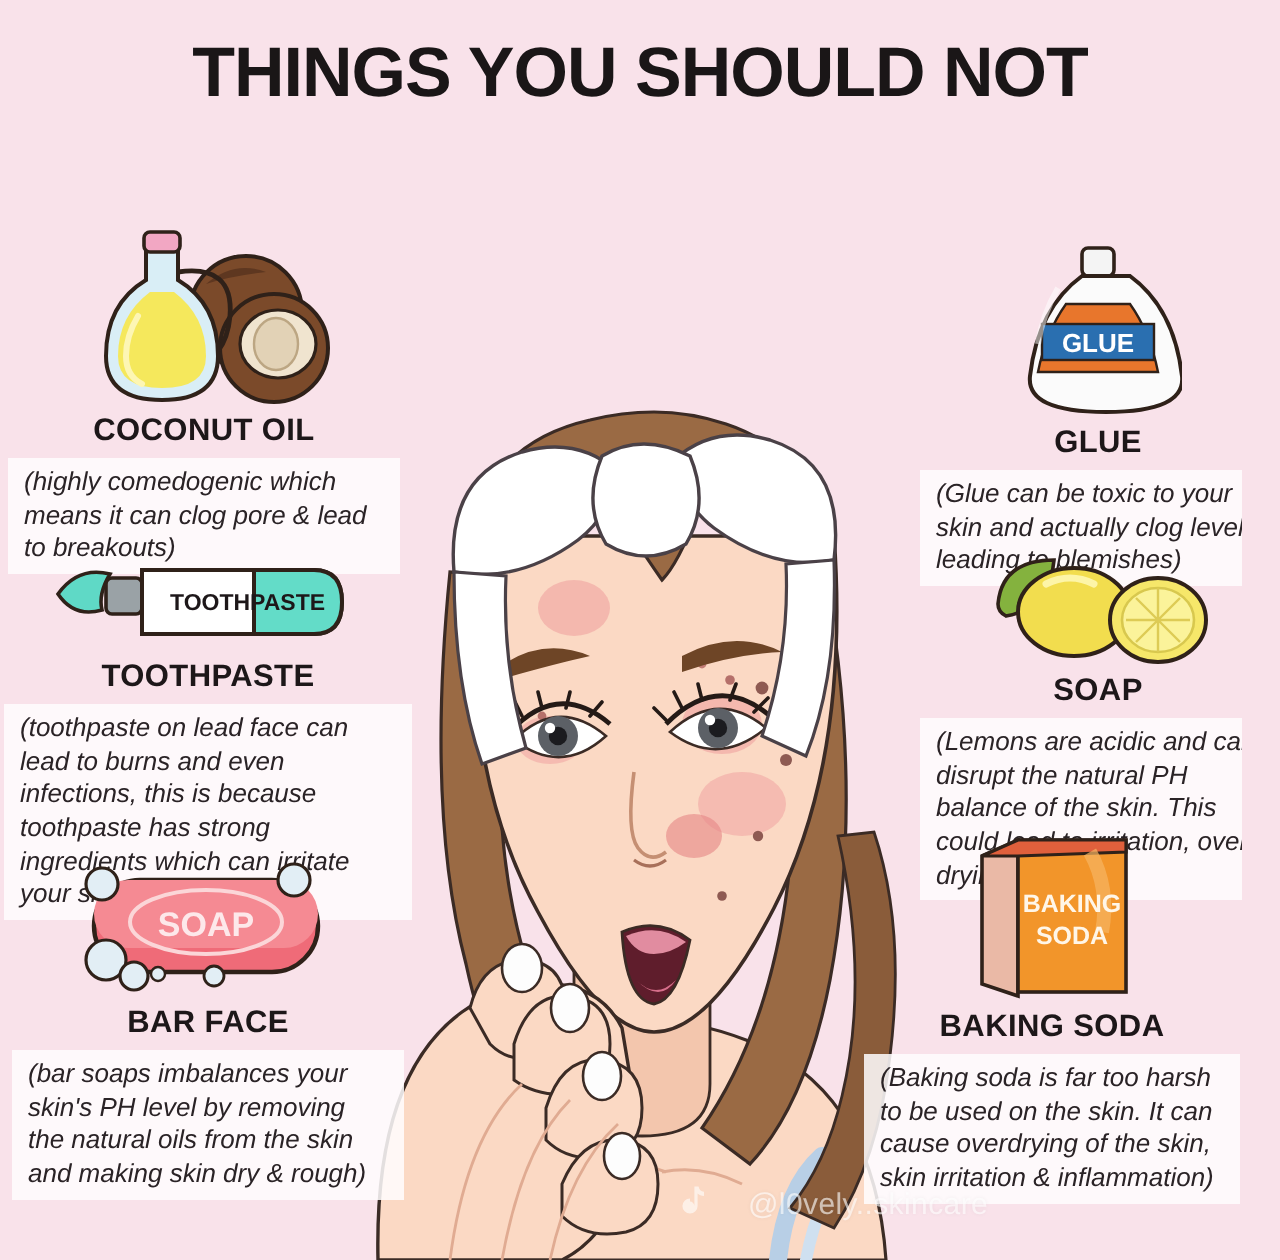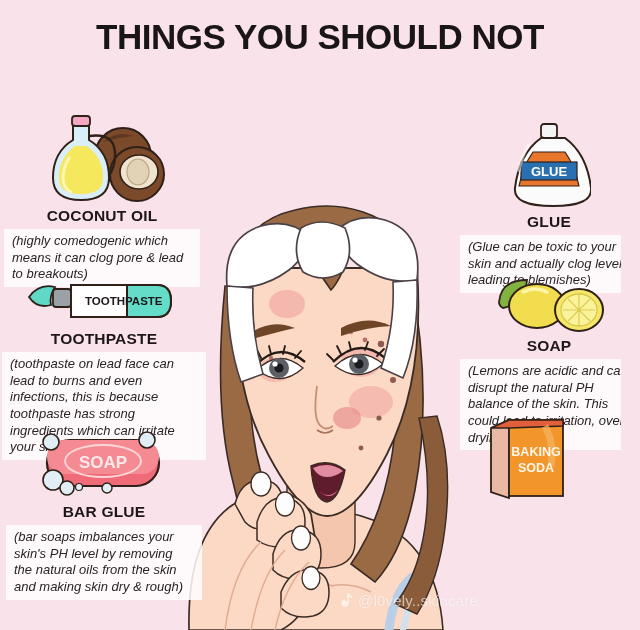--- a/index.html
+++ b/index.html
@@ -84,21 +84,21 @@
   
   #item-glue      { left: 460px; top: 122px; width: 178px; }
   #item-lemon     { left: 460px; top: 276px; width: 178px; }
   #item-baking    { left: 432px; top: 418px; width: 188px; }
 
   
   #watermark {
     position: absolute;
     left: 340px; top: 592px;
     z-index: 60;
-    display: flex; gap: 4px;
+    display: flex; align-items: center; gap: 20px;
     color: rgba(255,255,255,0.62);
     font-size: 15px;
     font-weight: 500;
     letter-spacing: 0.2px;
     text-shadow: 0 0 2px rgba(0,0,0,0.06);
   }
   #watermark .note { display: block; }
 </style>
 </head>
 <body>
@@ -253,21 +253,21 @@
         <ellipse cx="74" cy="33" rx="38" ry="16" fill="none" stroke="#fbd6d8" stroke-width="2"></ellipse>
         <text x="74" y="40" text-anchor="middle" font-family="Liberation Sans, sans-serif" font-size="17" font-weight="700" fill="#fde8ea">SOAP</text>
         <circle cx="22" cy="14" r="8" fill="#e2eef5" stroke="#2f2119" stroke-width="1.6"></circle>
         <circle cx="118" cy="12" r="8" fill="#e2eef5" stroke="#2f2119" stroke-width="1.6"></circle>
         <circle cx="24" cy="52" r="10" fill="#e2eef5" stroke="#2f2119" stroke-width="1.6"></circle>
         <circle cx="38" cy="60" r="7" fill="#e2eef5" stroke="#2f2119" stroke-width="1.6"></circle>
         <circle cx="50" cy="59" r="3.5" fill="#e2eef5" stroke="#2f2119" stroke-width="1.2"></circle>
         <circle cx="78" cy="60" r="5" fill="#e2eef5" stroke="#2f2119" stroke-width="1.4"></circle>
       </svg>
     </div>
-    <div class="item-label">BAR GLUE</div>
+    <div class="item-label">BAR FACE</div>
     <div class="item-desc">(bar soaps imbalances your skin's PH level by removing the natural oils from the skin and making skin dry &amp; rough)</div>
   </div>
 
   <div class="item" id="item-glue">
     <div class="icon-wrap">
       <svg width="84" height="88" viewBox="0 0 84 88" xmlns="http://www.w3.org/2000/svg">
         <rect x="34" y="2" width="16" height="14" rx="3" fill="#f4f4f4" stroke="#2f2119" stroke-width="1.8"></rect>
         <path d="M34 16 q-22 16 -26 50 q-2 18 38 18 q40 0 38 -18 q-4 -34 -26 -50 z" fill="#fbfbfb" stroke="#2f2119" stroke-width="2"></path>
         <path d="M26 30 q-10 14 -14 34 l60 0 q-4 -20 -14 -34 z" fill="#e8762c" stroke="#2f2119" stroke-width="1.2"></path>
         <rect x="14" y="40" width="56" height="18" fill="#2a6fb0" stroke="#2f2119" stroke-width="1.2"></rect>
@@ -304,20 +304,22 @@
         <path d="M12 10 l18 -8 l0 78 l-18 -6 z" fill="#eab9a6" stroke="#2f2119" stroke-width="1.8"></path>
 
         <rect x="30" y="2" width="54" height="76" fill="#f2952a" stroke="#2f2119" stroke-width="1.8"></rect>
 
         <path d="M12 10 l18 -8 l54 0 l0 6 l-54 2 z" fill="#e0603c" stroke="#2f2119" stroke-width="1.6"></path>
         <path d="M66 8 q10 18 6 40" fill="none" stroke="#f7b562" stroke-width="7" opacity="0.7"></path>
         <text x="57" y="38" text-anchor="middle" font-family="Liberation Sans, sans-serif" font-size="12.5" font-weight="700" fill="#fff6e8">BAKING</text>
         <text x="57" y="54" text-anchor="middle" font-family="Liberation Sans, sans-serif" font-size="12.5" font-weight="700" fill="#fff6e8">SODA</text>
       </svg>
     </div>
+    <div class="item-label">BAKING SODA</div>
+    <div class="item-desc">(Baking soda is far too harsh to be used on the skin. It can cause overdrying of the skin, skin irritation &amp; inflammation)</div>
   </div>
 
   <div id="watermark">
     <span class="note">
       <svg width="14" height="16" viewBox="0 0 14 16" xmlns="http://www.w3.org/2000/svg">
         <path d="M5 13.2a2.2 2.2 0 1 1 2.2-2.2V1.2h2.1c.2 1.5 1.2 2.5 2.7 2.7v2.1C10.6 5.9 9.6 5.5 8.8 4.8V11a3.8 3.8 0 1 1-3.8-3.8" fill="rgba(255,255,255,0.6)"></path>
       </svg>
     </span>
     <span>@l0vely..skincare</span>
   </div>

